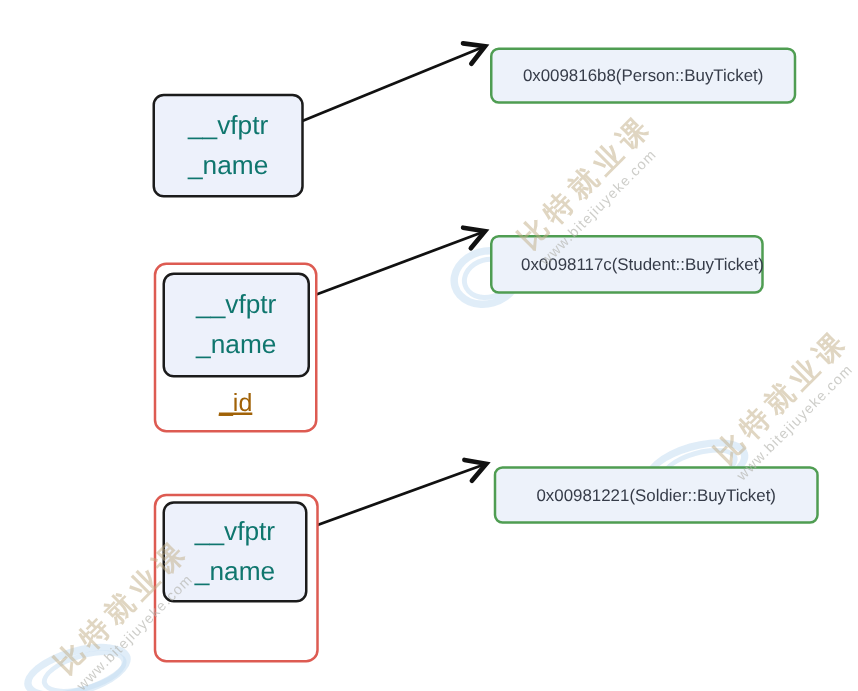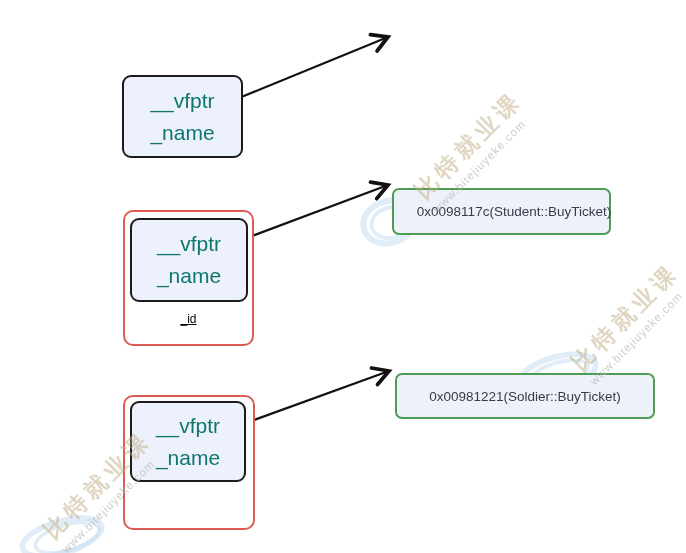--- a/index.html
+++ b/index.html
@@ -15,21 +15,21 @@
     background:#ffffff;box-sizing:border-box;
   }
   .obj-inner{
     position:absolute;border:2.5px solid #1b1b1b;border-radius:9px;
     background:#edf1fb;box-sizing:border-box;
     display:flex;flex-direction:column;justify-content:center;align-items:center;
     color:#0f766e;font-size:21px;line-height:32px;
   }
   .member{white-space:nowrap;}
   .extra-label{
-    position:absolute;color:#000000;font-size:12px;text-align:center;white-space:nowrap;text-decoration:underline;
+    position:absolute;color:#a16207;font-size:20px;text-align:center;white-space:nowrap;text-decoration:underline;
   }
   .vtable{
     position:absolute;border:2px solid #4f9d52;border-radius:7px;
     background:#edf2fa;box-sizing:border-box;
     display:flex;justify-content:center;align-items:center;
     color:#363c49;font-size:13.5px;white-space:nowrap;
   }
   svg.arrows{position:absolute;left:0;top:0;}
   
   .wm-text{
@@ -96,20 +96,21 @@
       <div class="member">_name</div>
     </div>
     <div class="extra-label" style="left:123px;top:312px;width:131px;">_id</div>
 
     <div class="obj-outer" style="left:123px;top:395px;width:132px;height:135px;"></div>
     <div class="obj-inner" style="left:130px;top:401px;width:116px;height:81px;">
       <div class="member">__vfptr</div>
       <div class="member">_name</div>
     </div>
 
+    <div class="vtable" style="left:392px;top:38px;width:245px;height:45px;">0x009816b8(Person::BuyTicket)</div>
     <div class="vtable" style="left:392px;top:188px;width:219px;height:47px;padding-left:25px;">0x0098117c(Student::BuyTicket)</div>
     <div class="vtable" style="left:395px;top:373px;width:260px;height:46px;">0x00981221(Soldier::BuyTicket)</div>
   </div>
 
   <div class="wm-text" style="left:102px;top:490px;">
     <div class="wm-cn">比特就业课</div>
     <div class="wm-url">www.bitejiuyeke.com</div>
   </div>
   <div class="wm-text" style="left:473px;top:150px;">
     <div class="wm-cn">比特就业课</div>

